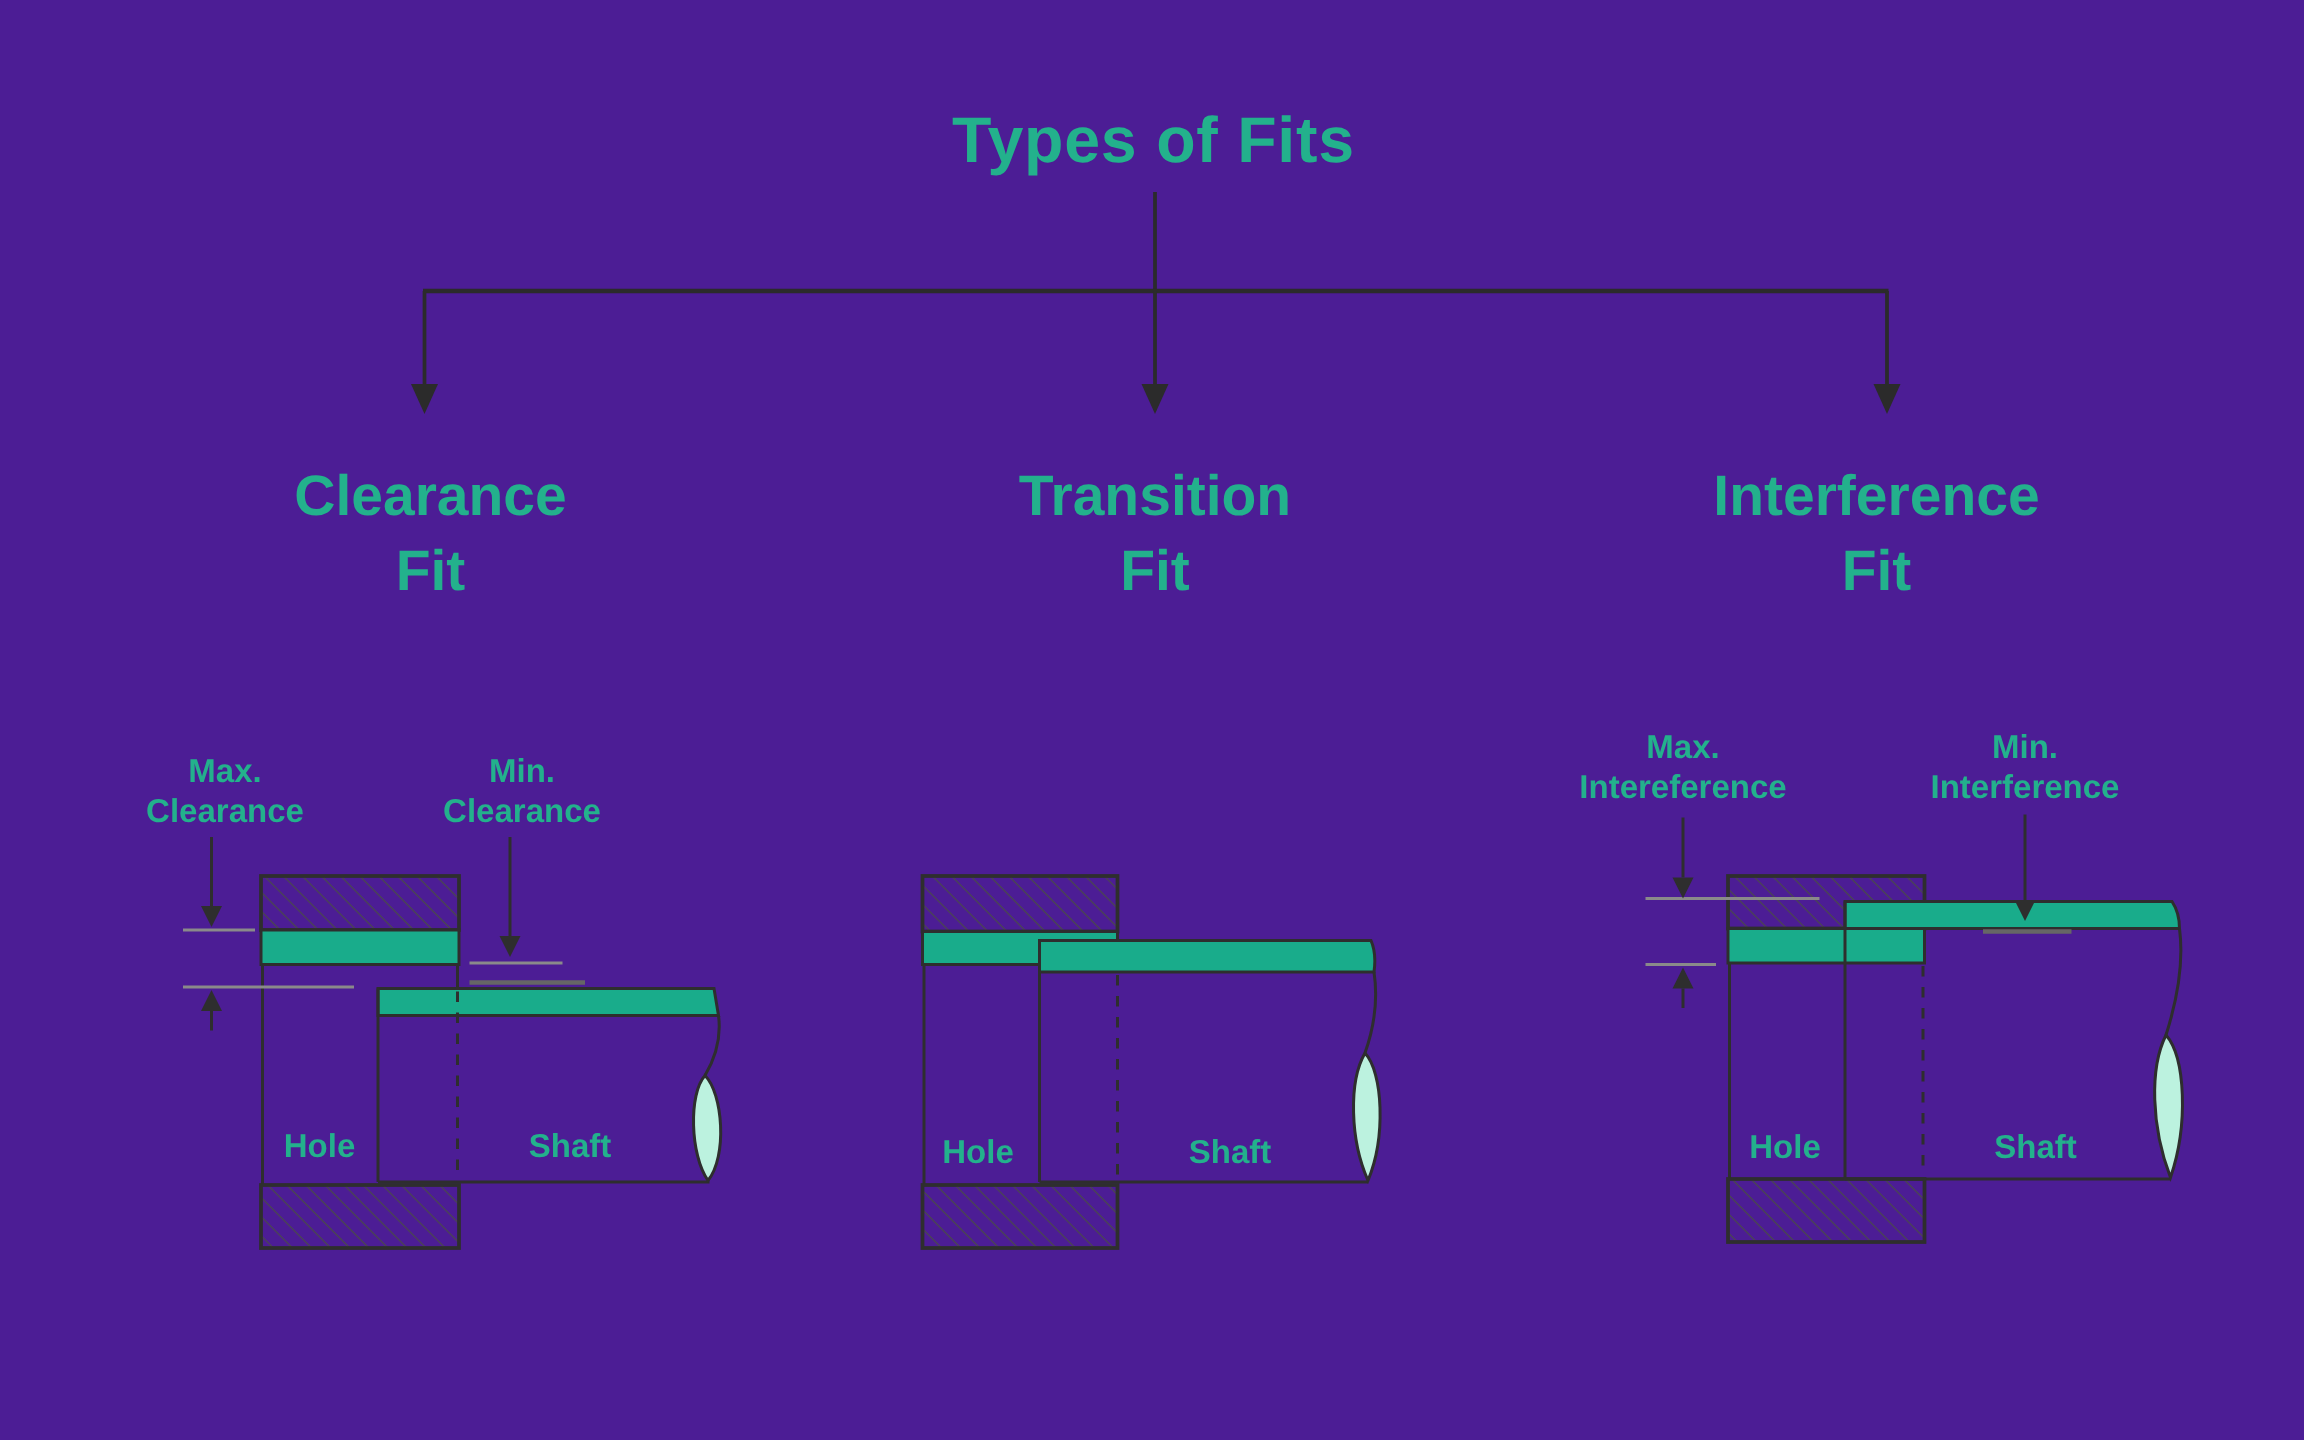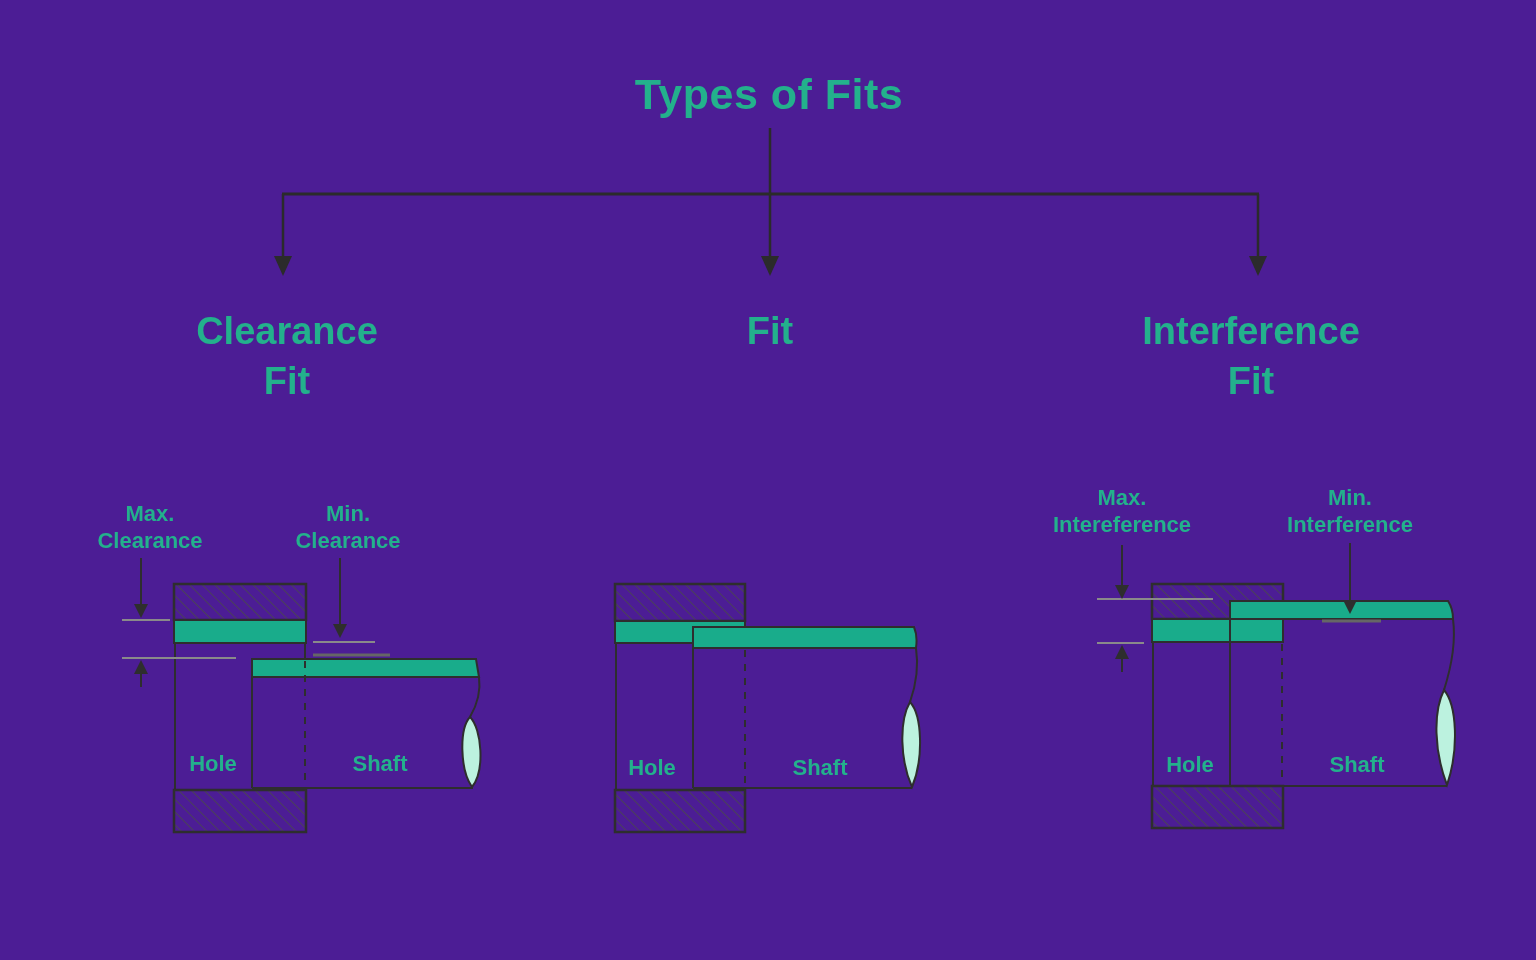--- a/index.html
+++ b/index.html
@@ -112,20 +112,21 @@
     </g>
   </svg>
 
   <div class="abs title">Types of Fits</div>
 
   <div class="abs fit-header" style="left:287px">
     <div>Clearance</div>
     <div>Fit</div>
   </div>
   <div class="abs fit-header" style="left:770px">
+    <div>Transition</div>
     <div>Fit</div>
   </div>
   <div class="abs fit-header" style="left:1251px">
     <div>Interference</div>
     <div>Fit</div>
   </div>
 
   <div class="abs ann" style="left:150px;top:500px">
     <div>Max.</div>
     <div>Clearance</div>

